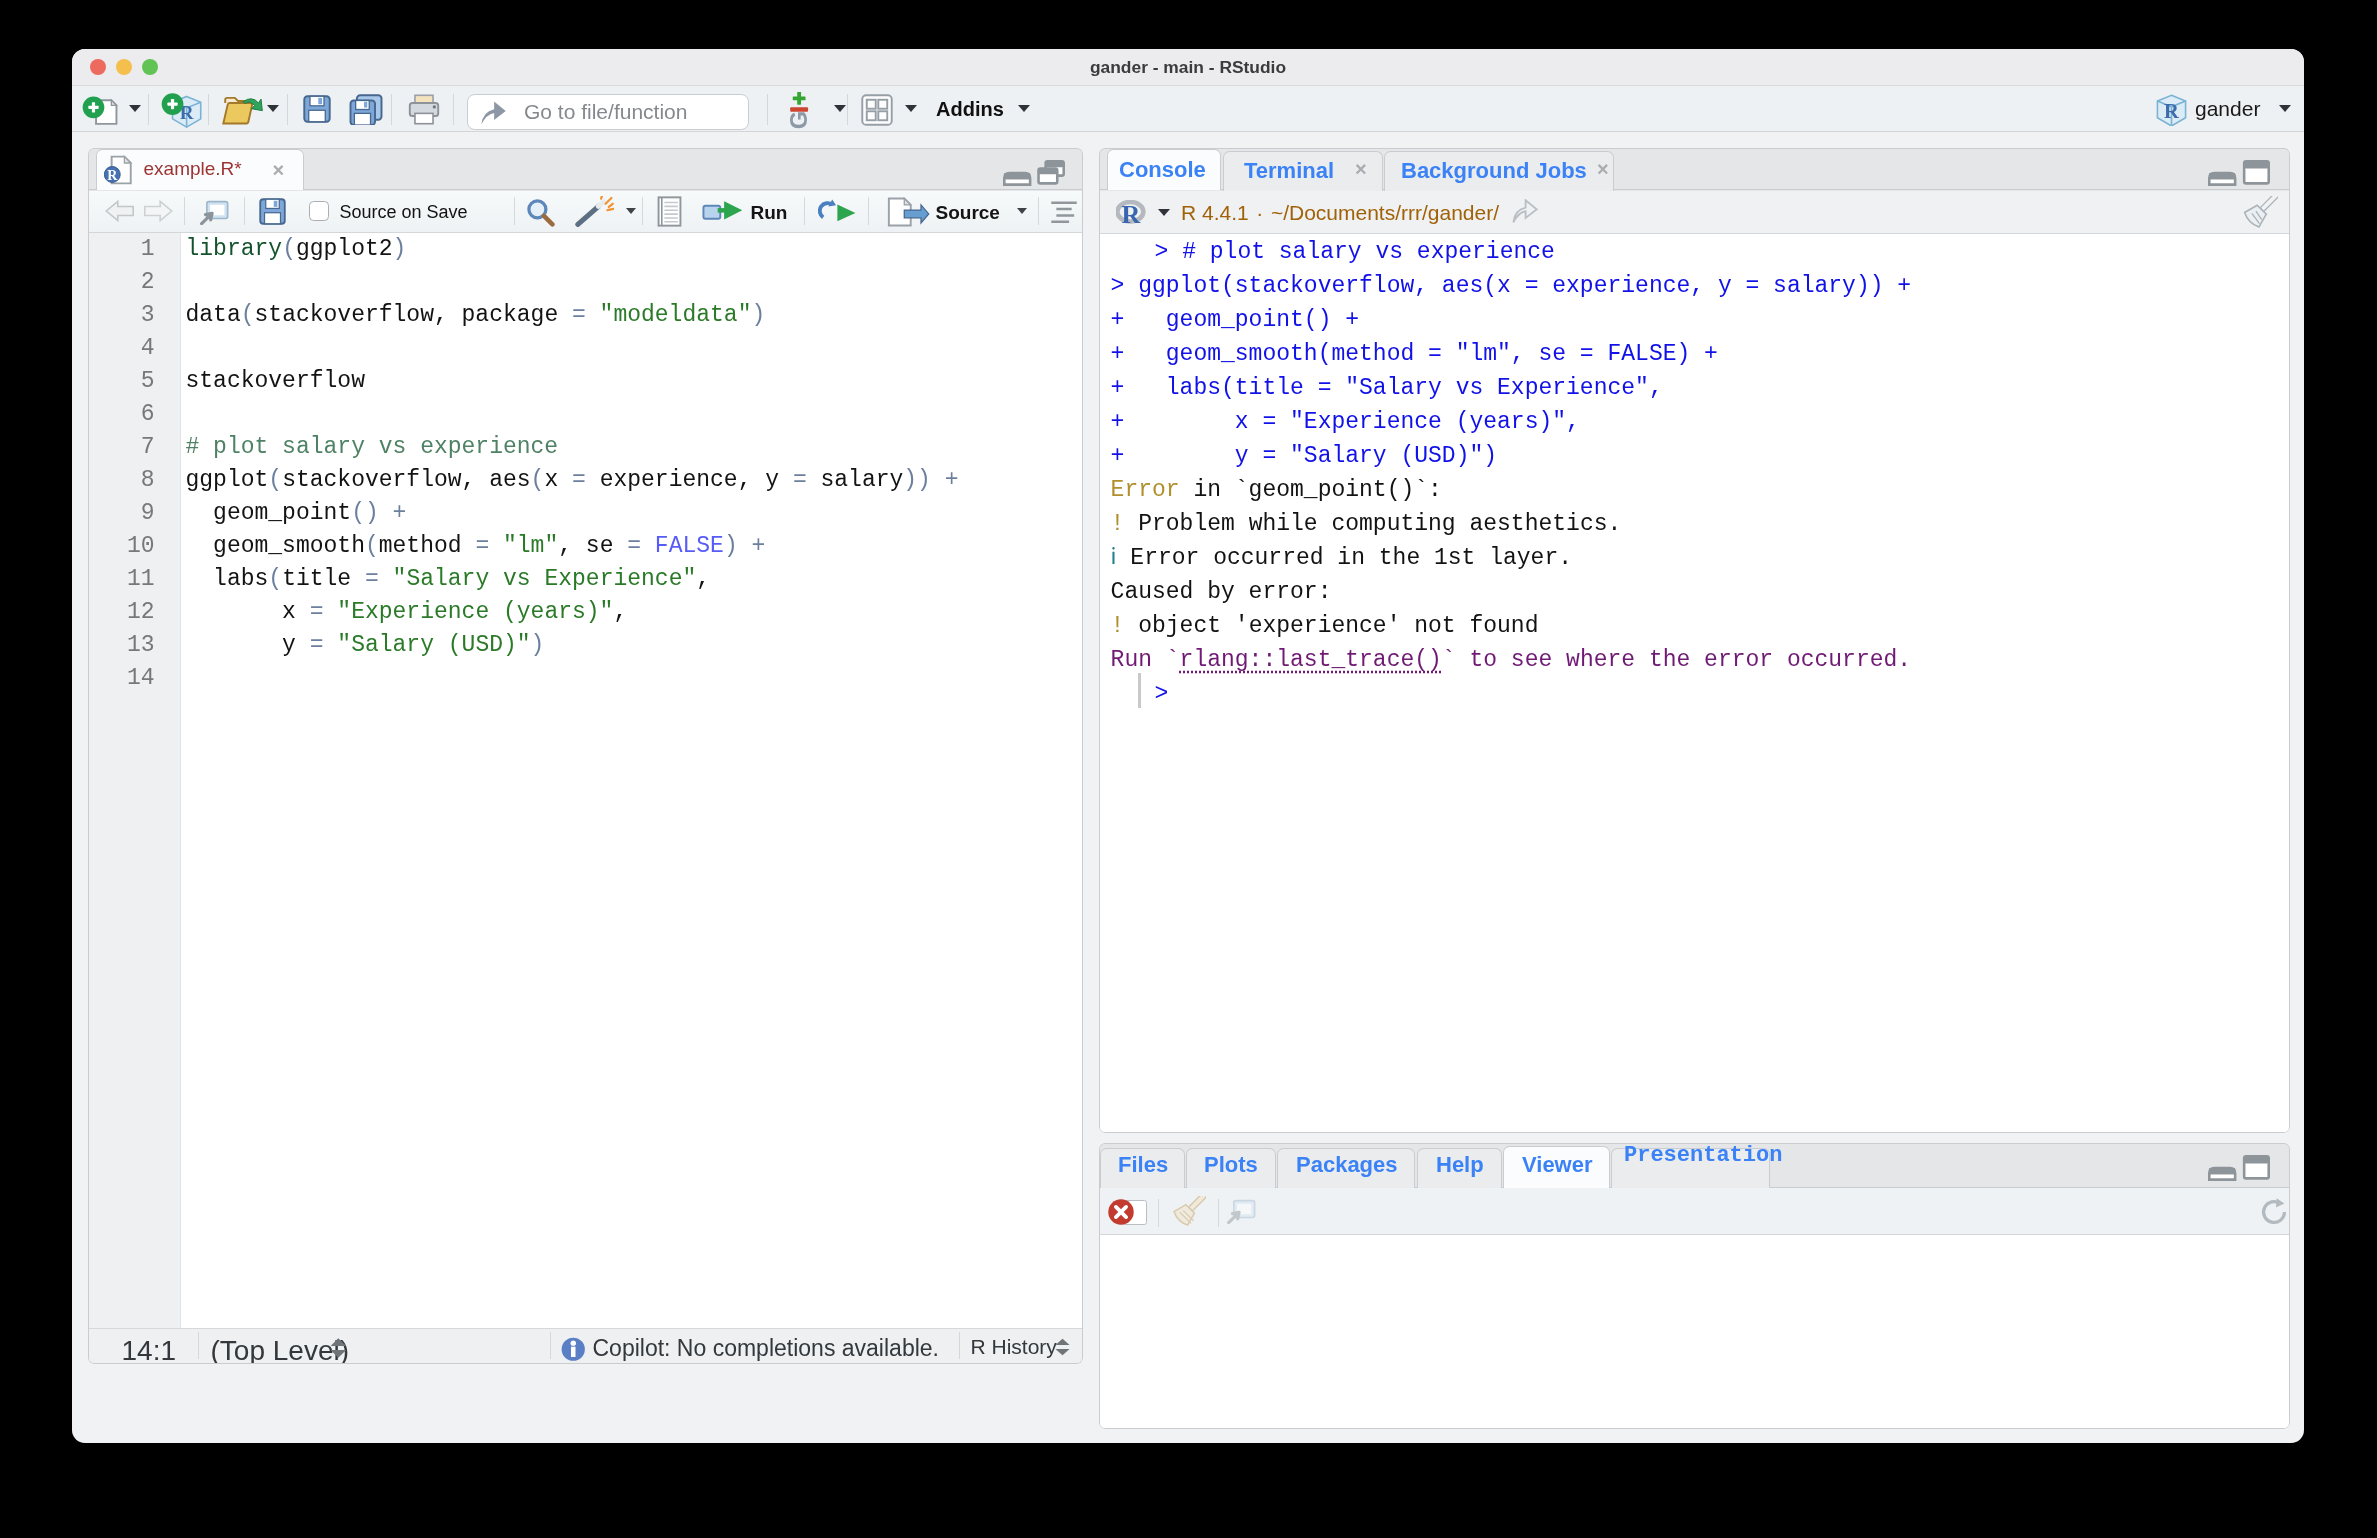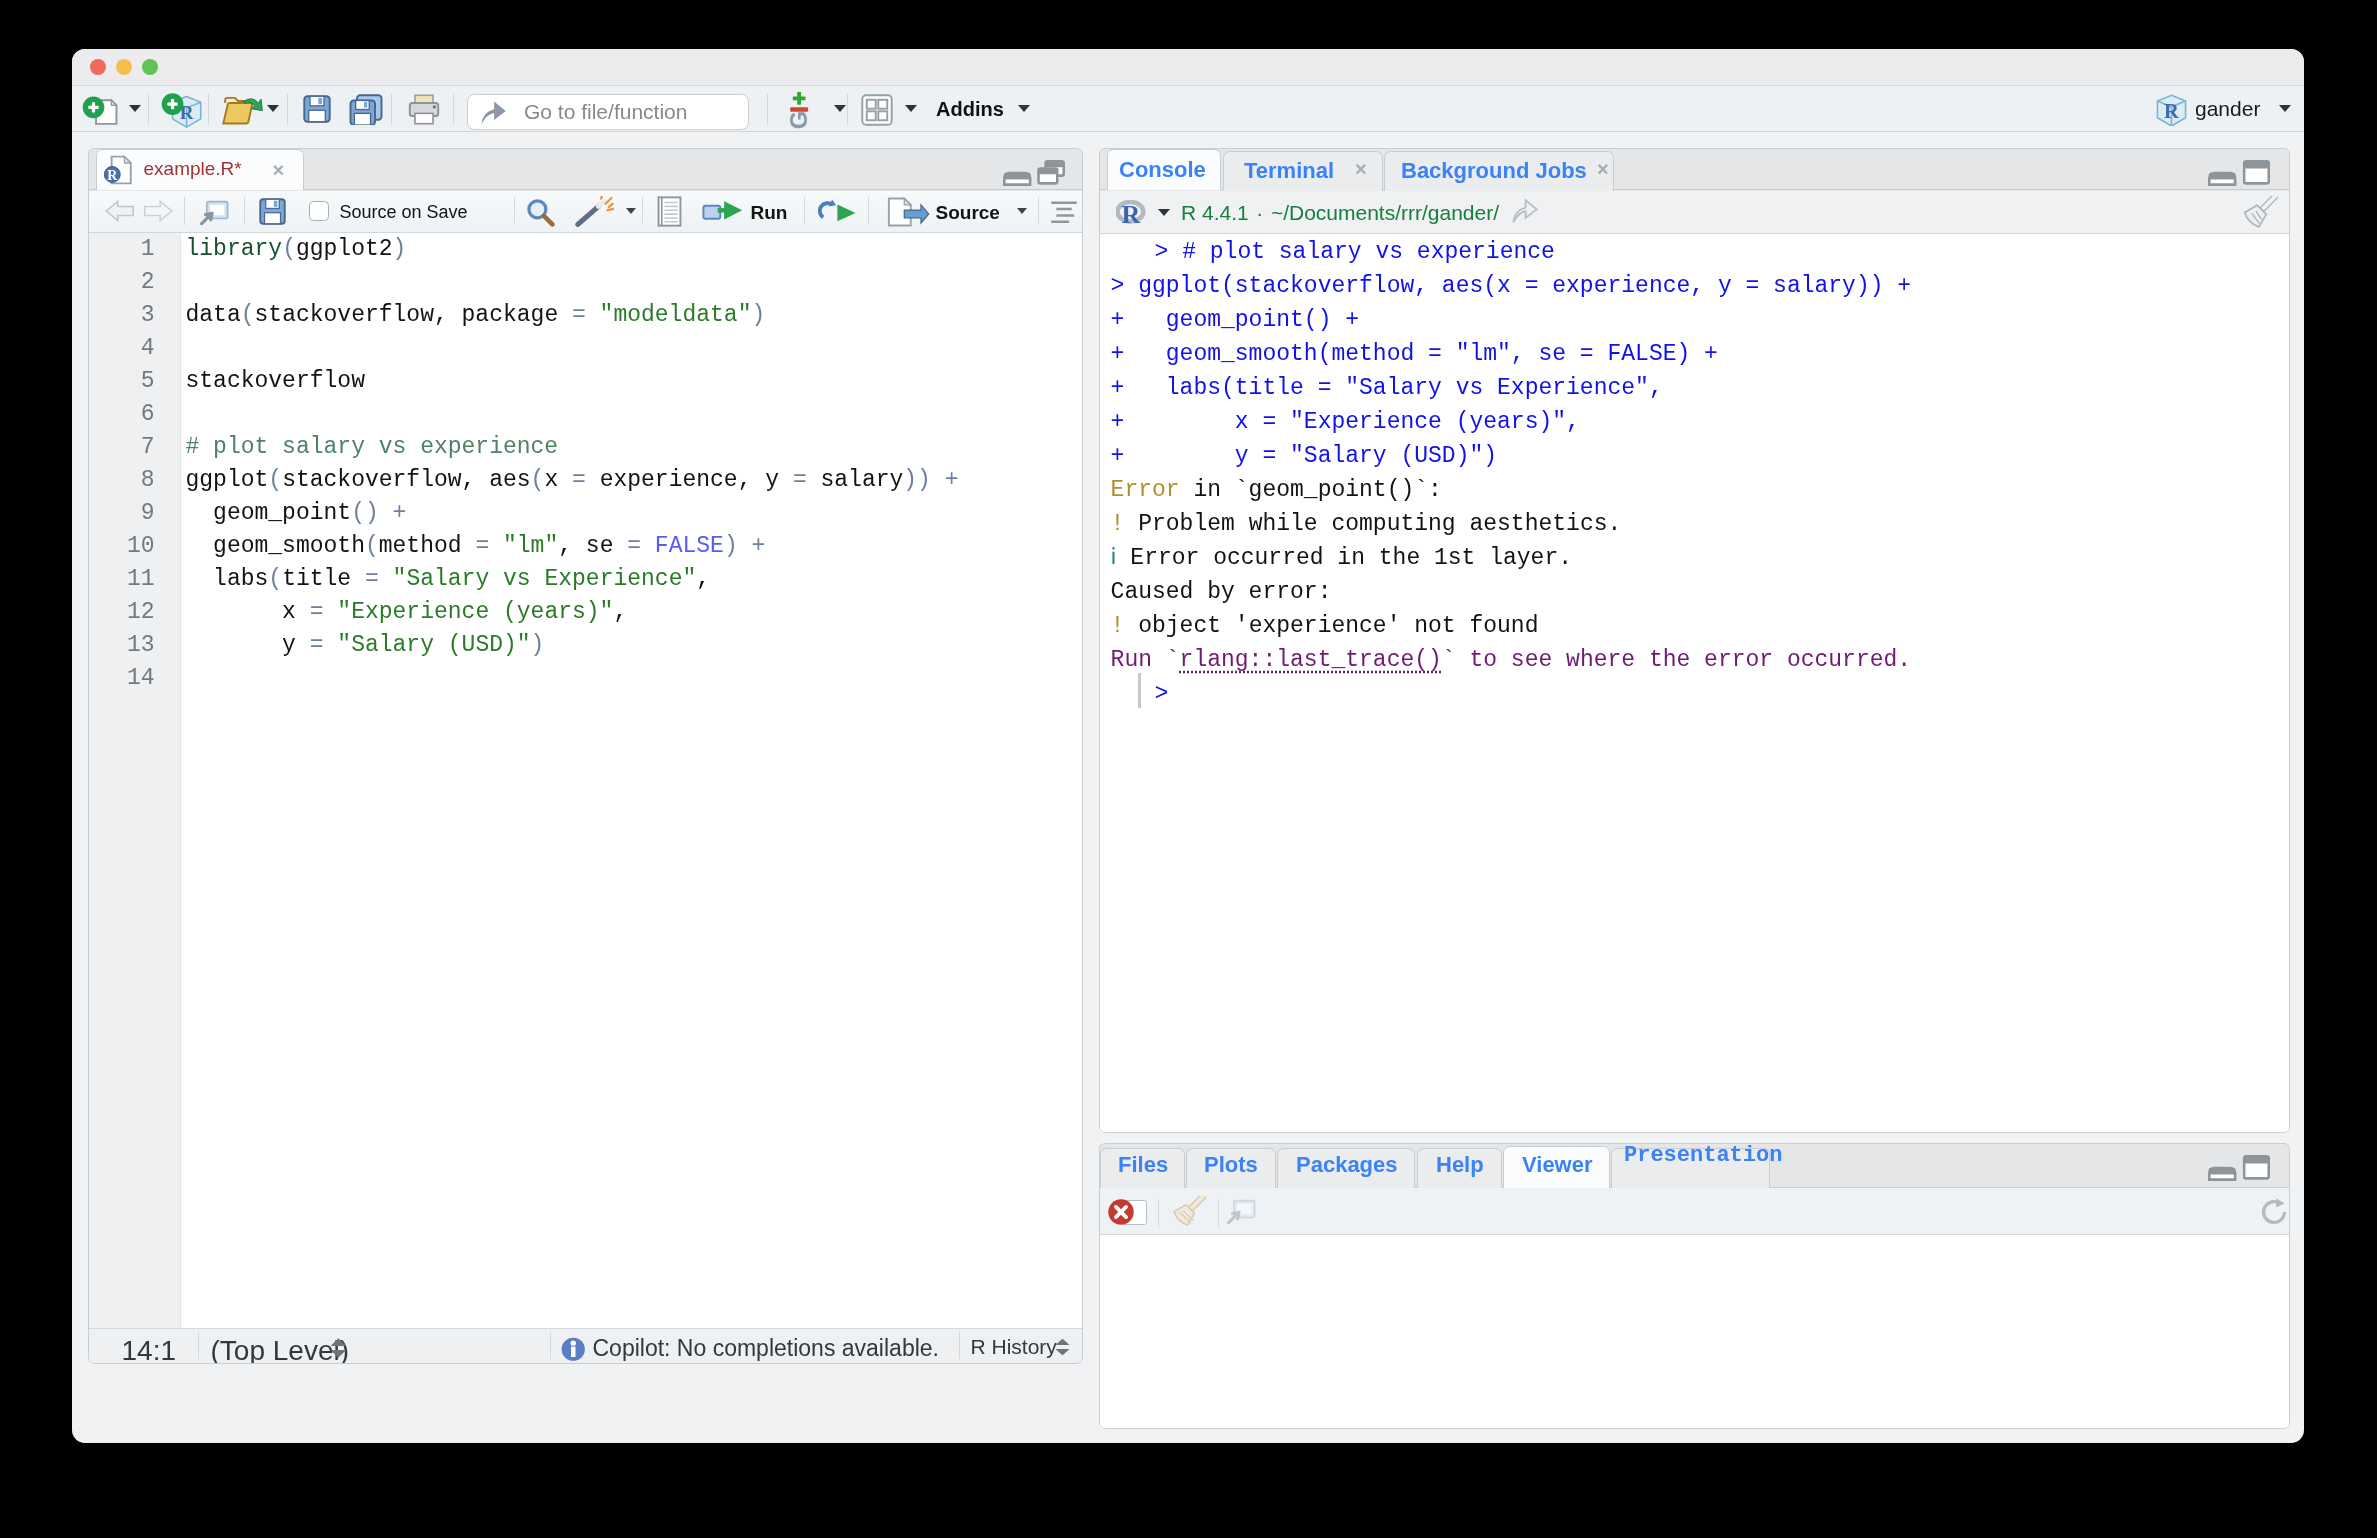--- a/index.html
+++ b/index.html
@@ -61,20 +61,21 @@
 </style>
 </head>
 <body>
 <div class="win">
 
   <div class="titlebar">
     <div class="light" style="left:18px;background:#ed6a5e;"></div>
     <div class="light" style="left:44px;background:#f5bf4e;"></div>
     <div class="light" style="left:70px;background:#61c354;"></div>
   </div>
+  <div class="title">gander - main - RStudio</div>
 
   <div class="maintb">
 
     <svg class="abs" style="left:9.7px;top:6.5px;" width="37" height="35" viewBox="0 0 58 54">
       <path d="M22 11 h24 l8 8 v29 h-32 z" fill="#fff" stroke="#8f979e" stroke-width="3"></path>
       <path d="M46 11 l8 8 h-8 z" fill="#dde2e6" stroke="#8f979e" stroke-width="2"></path>
       <circle cx="18" cy="22" r="17" fill="#21a04f"></circle>
       <rect x="10" y="19.5" width="16" height="5" rx="1" fill="#fff"></rect>
       <rect x="15.5" y="14" width="5" height="16" rx="1" fill="#fff"></rect>
     </svg>
@@ -346,21 +347,21 @@
       <rect x="56" y="2" width="38" height="34" rx="3" fill="#fff" stroke="#8d959a" stroke-width="4"></rect>
       <rect x="56" y="2" width="38" height="11" rx="3" fill="#8d959a"></rect>
     </svg>
 
     <div class="edtb" style="left:0;top:43px;width:100%;height:43px;background:#eff1f3;border-bottom:1.3px solid #d5d8da;"></div>
     <svg class="abs" style="left:17.4px;top:52px;z-index:5;" width="30" height="26" viewBox="0 0 46 40">
       <ellipse cx="22" cy="18" rx="20" ry="15" fill="none" stroke="#b4b9bf" stroke-width="7"></ellipse>
       <text x="23" y="36" font-family="'Liberation Serif',serif" font-size="40" font-weight="bold" fill="#3a66b0" text-anchor="middle">R</text>
     </svg>
     <div class="caret" style="left:59px;top:61px;z-index:5;"></div>
-    <div class="abs" style="left:82px;top:53px;font-size:21px;color:#15803d;z-index:5;white-space:nowrap;">R 4.4.1  ·  ~/Documents/rrr/gander/</div>
+    <div class="abs" style="left:82px;top:53px;font-size:21px;color:#a16207;z-index:5;white-space:nowrap;">R 4.4.1  ·  ~/Documents/rrr/gander/</div>
     <svg class="abs" style="left:413px;top:51px;z-index:5;" width="26" height="24.5" viewBox="0 0 42 40">
       <path d="M2 38 Q4 18 22 14 L22 2 L40 17 L22 31 L22 20 Q10 22 2 38 z" fill="none" stroke="#b9bfc5" stroke-width="3"></path>
     </svg>
     <svg class="abs" style="left:1142px;top:48px;z-index:5;" width="37" height="32" viewBox="0 0 58 50">
       <g transform="rotate(45 29 25)">
         <rect x="25" y="-16" width="8" height="36" rx="3" fill="#f0f2f4" stroke="#aab3ba" stroke-width="2"></rect>
         <path d="M19 20 h20 l6 22 q-16 8 -32 0 z" fill="#eceff1" stroke="#aab3ba" stroke-width="2.5"></path>
         <path d="M24 28 l16 3 M22 35 l20 3" stroke="#aab3ba" stroke-width="2"></path>
       </g>
     </svg>

